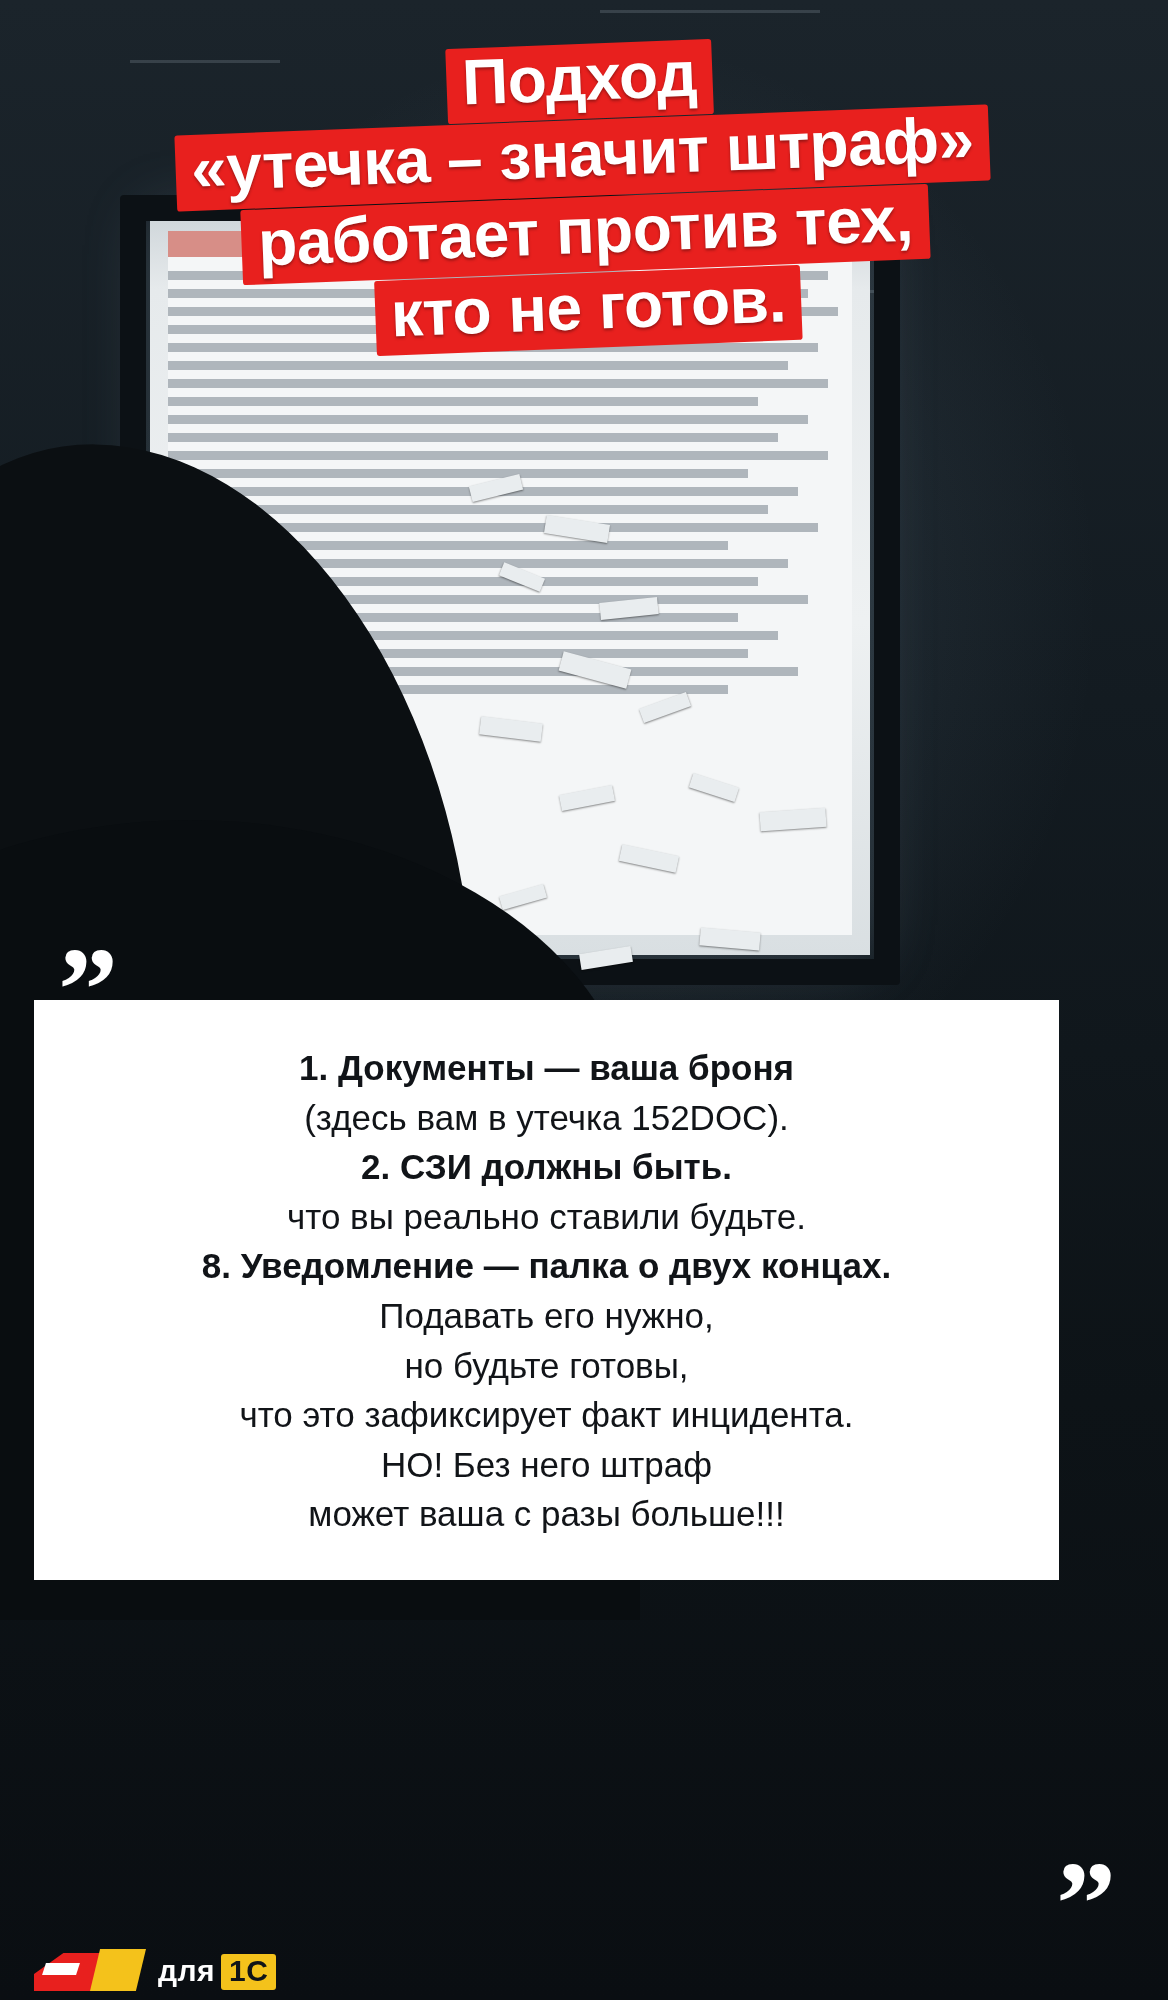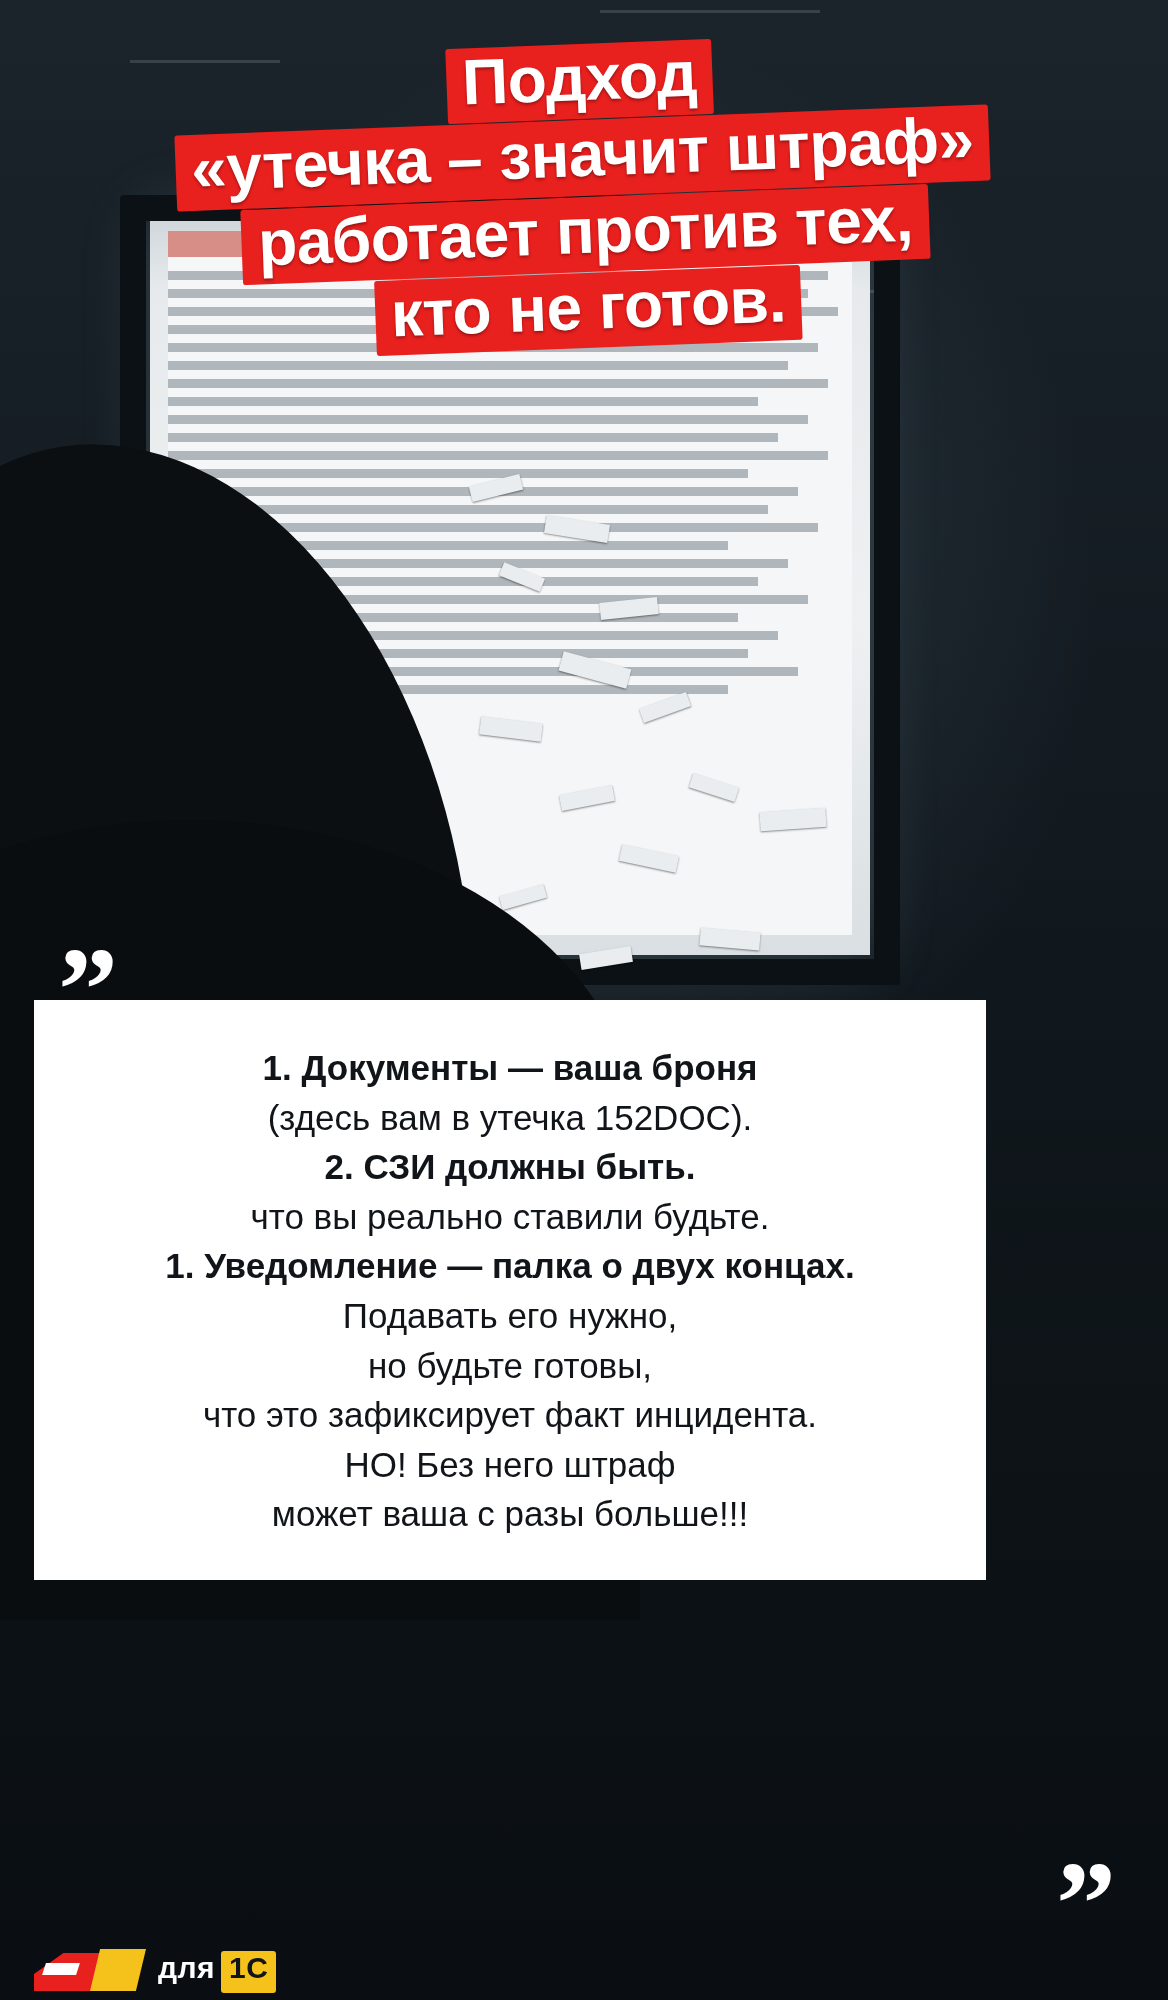--- a/index.html
+++ b/index.html
@@ -149,21 +149,21 @@
   }
   .quote-close {
     right: 52px;
     bottom: 36px;
     font-size: 120px;
   }
   .card {
     position: absolute;
     left: 34px;
     top: 1000px;
-    width: 952px;
+    width: 1025px;
     background: #ffffff;
     padding: 44px 40px 40px 40px;
     box-sizing: border-box;
     z-index: 7;
   }
   .card p {
     margin: 0 0 2px 0;
     text-align: center;
     color: #111418;
     font-size: 35px;
@@ -215,21 +215,21 @@
     font-weight: bold;
     letter-spacing: 0.5px;
     display: flex;
     align-items: baseline;
     gap: 6px;
   }
   .footer-1c {
     display: inline-block;
     background: #f4c21b;
     color: #111418;
-    padding: 0 8px 8px 8px;
+    padding: 0 8px 2px 8px;
     border-radius: 3px;
     font-size: 30px;
     font-weight: bold;
   }
 </style>
 </head>
 <body>
 
 <div class="poster">
 
@@ -296,21 +296,21 @@
     <span class="line hl4"><span class="hl-mark">кто не готов.</span></span>
   </div>
 
   <div class="quote-mark quote-open">”</div>
 
   <div class="card">
     <p><span class="num">1. Документы — ваша броня</span></p>
     <p>(здесь вам в утечка 152DOC).</p>
     <p><span class="num">2. СЗИ должны быть.</span></p>
     <p>что вы реально ставили будьте.</p>
-    <p><span class="num">1. Уведомление — палка о двух концах.</span></p>
+    <p><span class="num">8. Уведомление — палка о двух концах.</span></p>
     <p>Подавать его нужно,</p>
     <p>но будьте готовы,</p>
     <p>что это зафиксирует факт инцидента.</p>
     <p>НО! Без него штраф</p>
     <p>может ваша с разы больше!!!</p>
   </div>
 
   <div class="quote-mark quote-close">”</div>
 
   <div class="footer">

